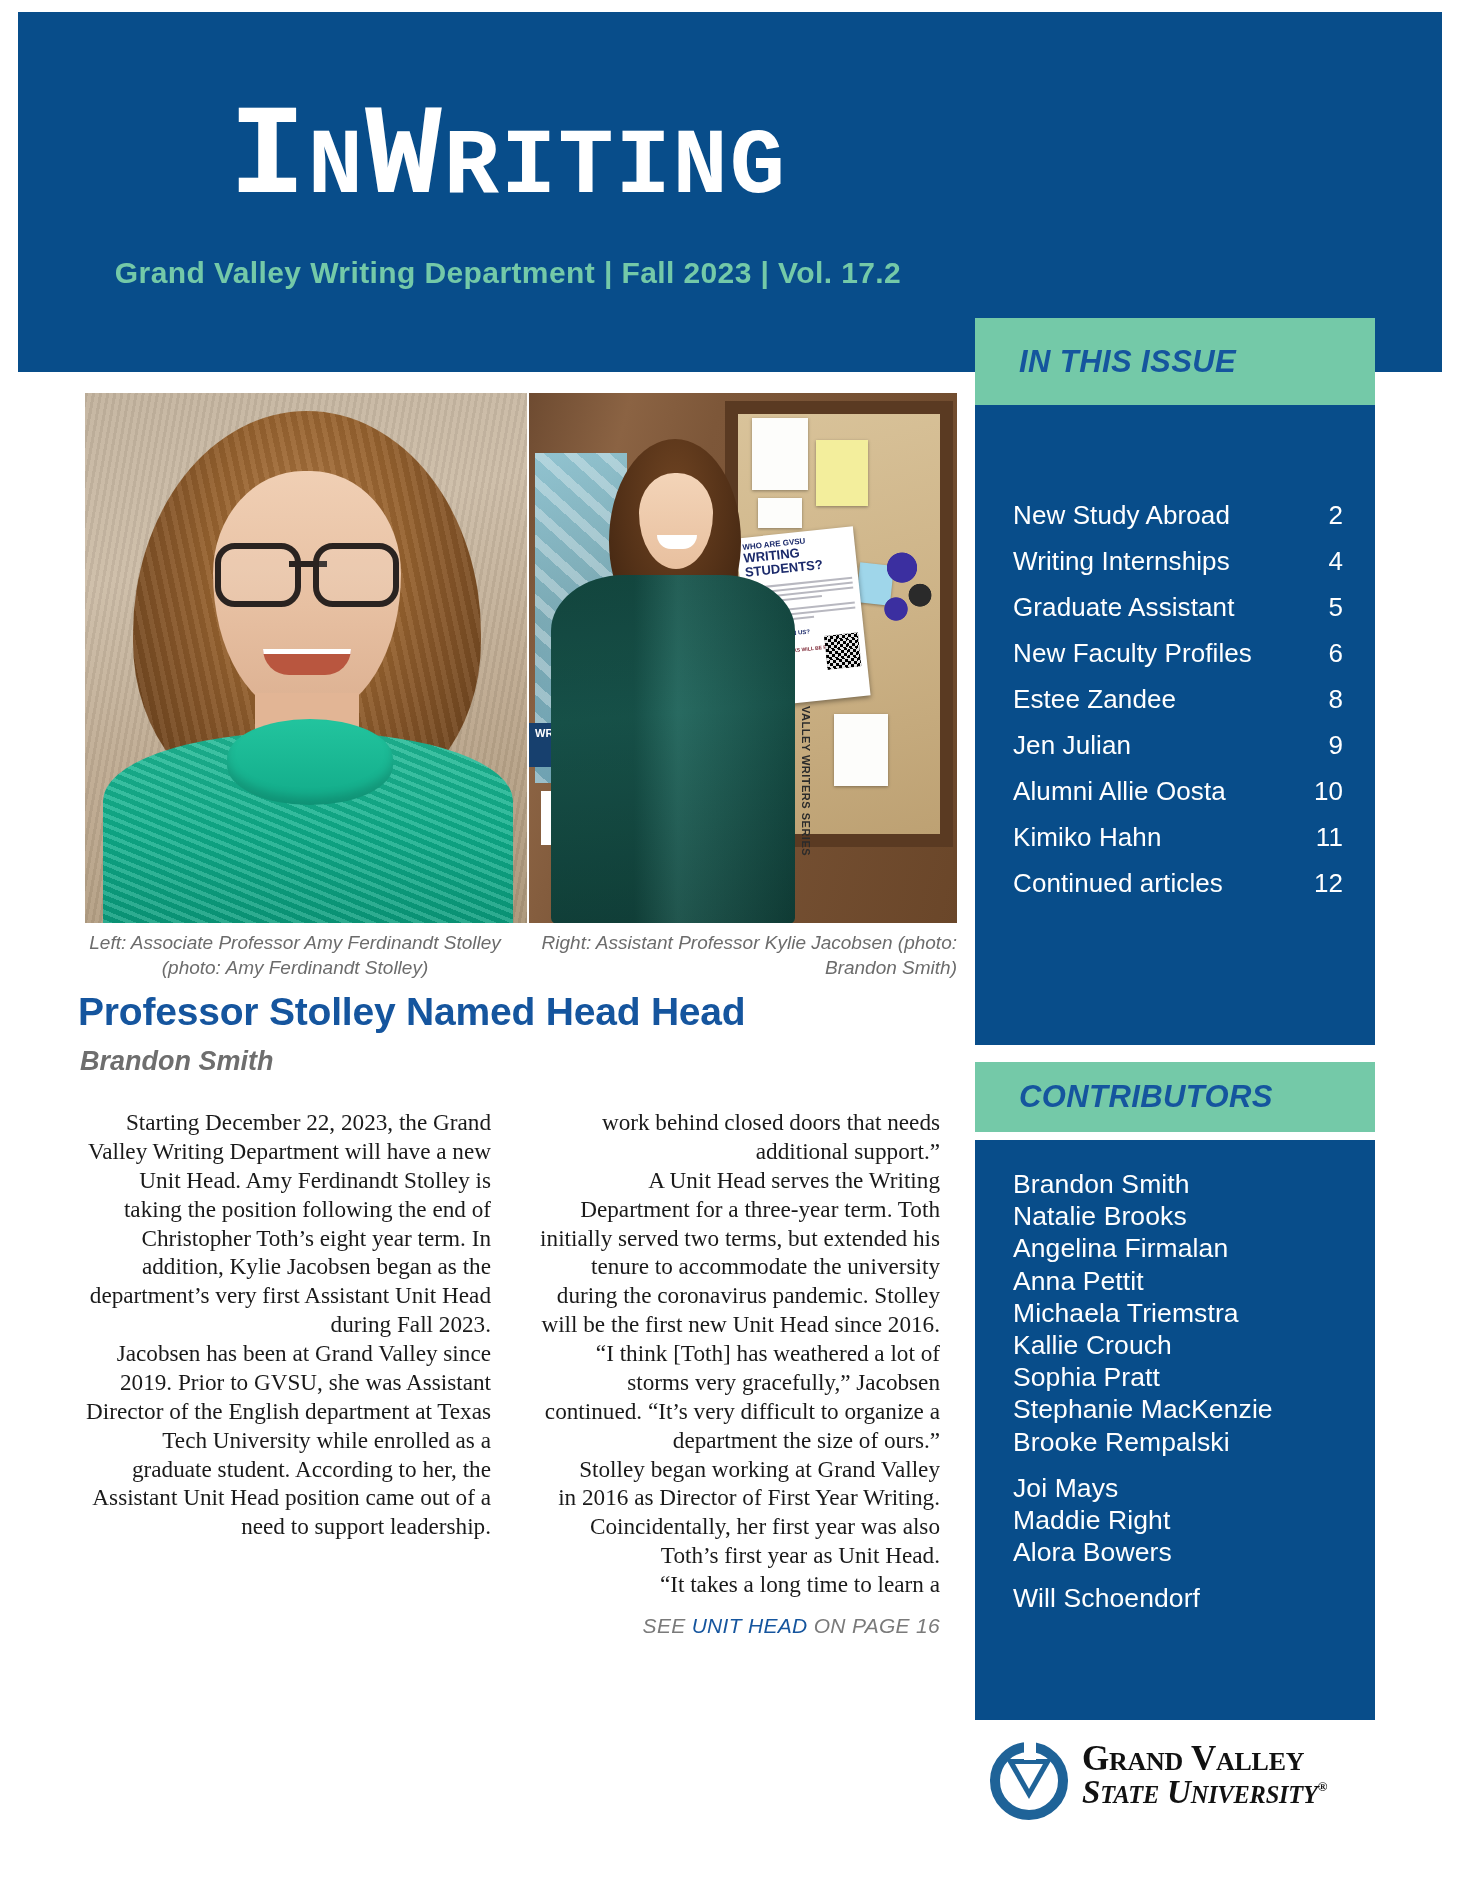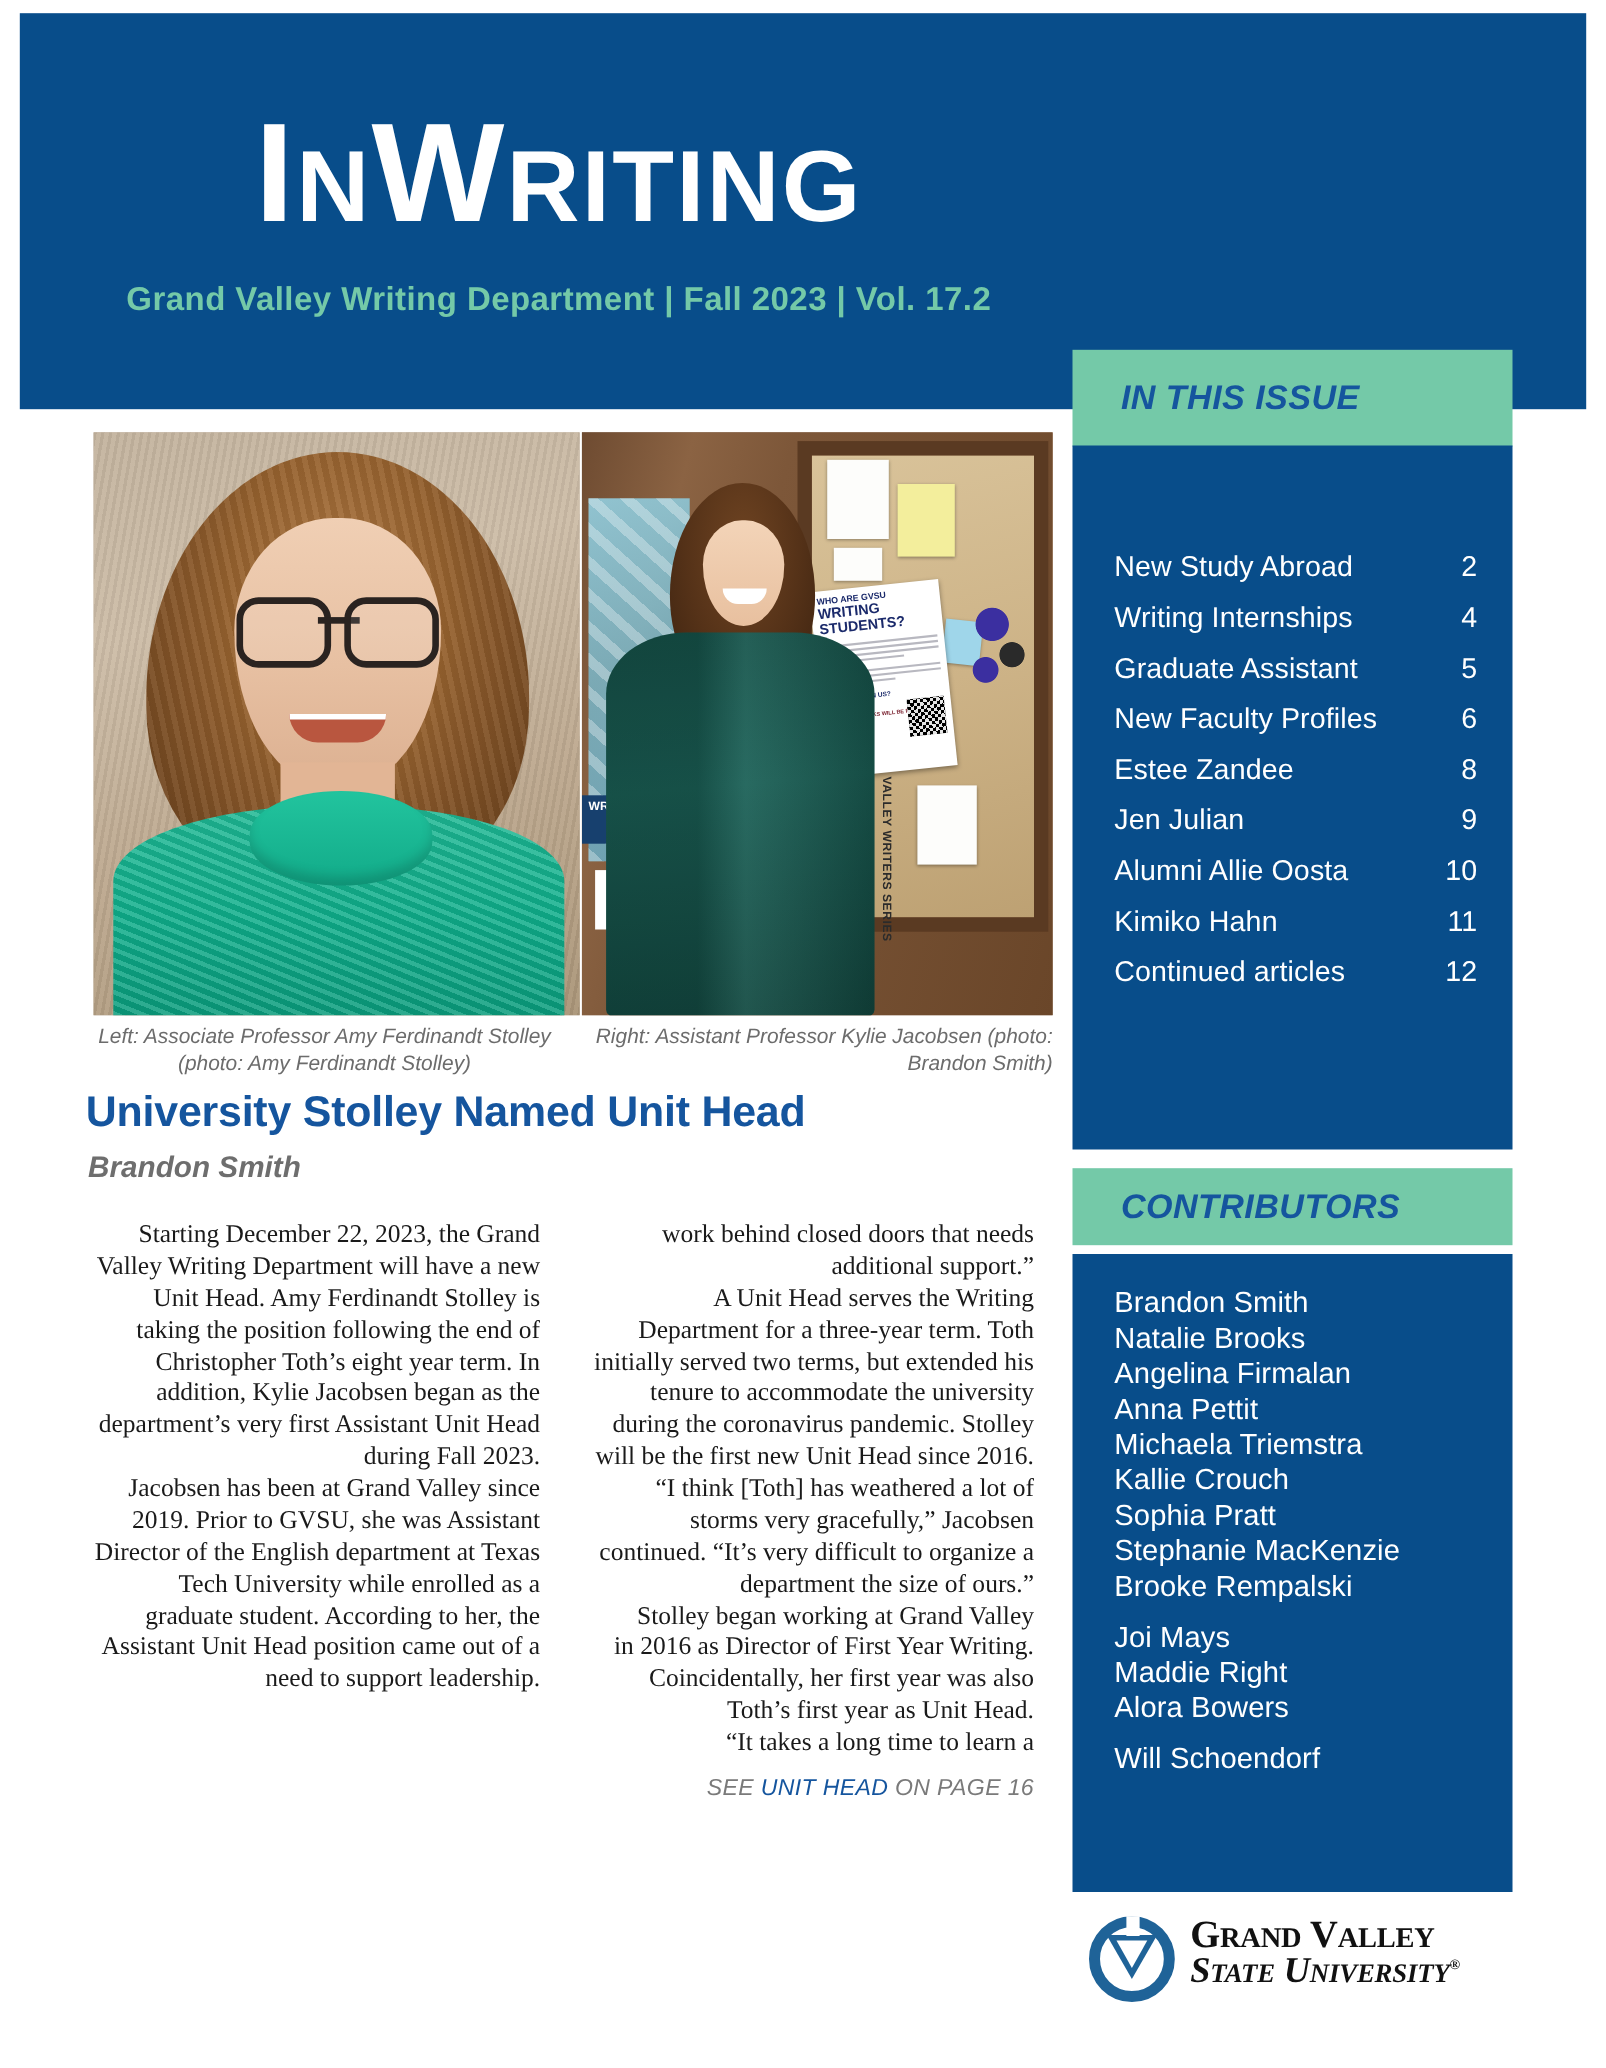--- a/index.html
+++ b/index.html
@@ -31,21 +31,21 @@
     top: 0;
     width: 980px;
     height: 360px;
     display: flex;
     flex-direction: column;
     align-items: center;
     justify-content: center;
   }
   .mast-title {
     color: #ffffff;
-    font-family: Liberation Sans, sans-serif;
+    font-family: Liberation Mono, monospace;
     font-weight: 700;
     font-size: 128px;
     line-height: 1.0;
     letter-spacing: 2px;
     margin: 0;
     white-space: nowrap;
   }
   .mast-title .cap {
     font-size: 128px;
   }
@@ -499,21 +499,21 @@
     </div>
   </div>
 
 </div>
 
 <div class="captions">
   <div class="caption left">Left: Associate Professor Amy Ferdinandt Stolley (photo: Amy Ferdinandt Stolley)</div>
   <div class="caption right">Right: Assistant Professor Kylie Jacobsen (photo: Brandon Smith)</div>
 </div>
 
-<div class="headline">University Stolley Named Unit Head</div>
+<div class="headline">Professor Stolley Named Head Head</div>
 <div class="byline">Brandon Smith</div>
 
 <div class="columns">
   <div class="col">
     <p>Starting December 22, 2023, the Grand Valley Writing Department will have a new Unit Head. Amy Ferdinandt Stolley is taking the position following the end of Christopher Toth’s eight year term. In addition, Kylie Jacobsen began as the department’s very first Assistant Unit Head during Fall 2023.</p>
     <p>Jacobsen has been at Grand Valley since 2019. Prior to GVSU, she was Assistant Director of the English department at Texas Tech University while enrolled as a graduate student. According to her, the Assistant Unit Head position came out of a need to support leadership.</p>
   </div>
   <div class="col">
     <p>work behind closed doors that needs additional support.”</p>
     <p>A Unit Head serves the Writing Department for a three-year term. Toth initially served two terms, but extended his tenure to accommodate the university during the coronavirus pandemic. Stolley will be the first new Unit Head since 2016.</p>

